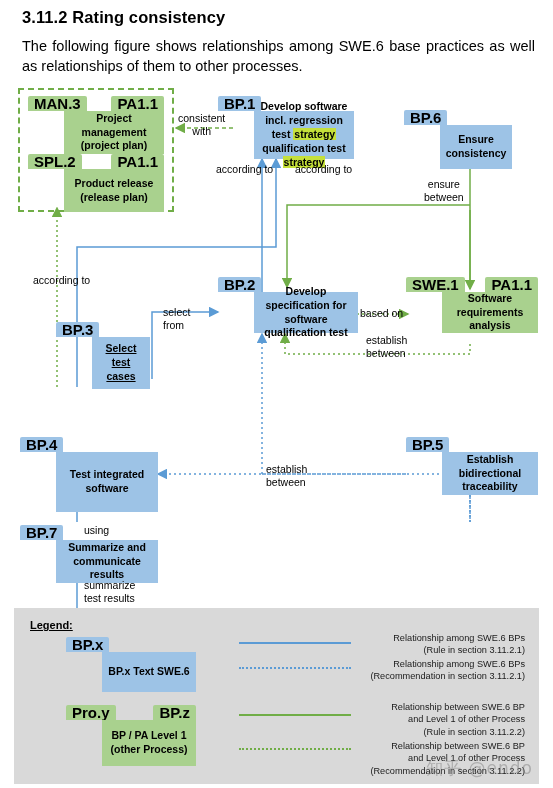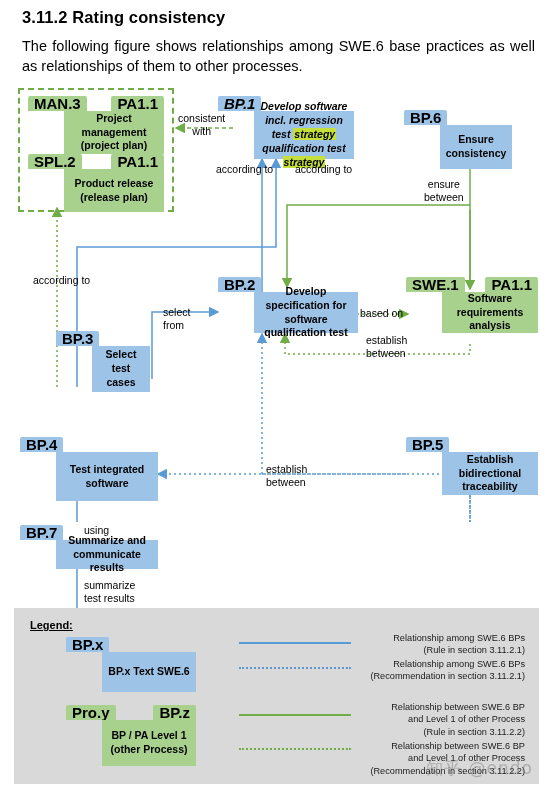--- a/index.html
+++ b/index.html
@@ -160,21 +160,21 @@
 
     <div class="node green" style="left:28px; top:72px; width:136px;">
       <div class="tabs">
         <div class="tab left">SPL.2</div>
         <div class="tab right">PA1.1</div>
       </div>
       <div class="body" style="height:43px; white-space:pre-line;">Product release
 (release plan)</div>
     </div>
 
-    <div class="node blue" style="left:218px; top:14px; width:136px;font-style:italic;">
+    <div class="node blue" style="left:218px; top:14px; width:136px;">
       <div class="tabs">
         <div class="tab left">BP.1</div>
       </div>
       <div class="body" id="bp1-body" style="height:48px;">
           <div>
             <div>Develop software</div>
             <div>incl. regression test <span class="hl">strategy</span></div>
             <div>qualification test <span class="hl">strategy</span></div>
           </div>
         </div>
@@ -197,47 +197,47 @@
 
     <div class="node green" style="left:406px; top:195px; width:132px;">
       <div class="tabs">
         <div class="tab left">SWE.1</div>
         <div class="tab right">PA1.1</div>
       </div>
       <div class="body" style="height:41px; white-space:pre-line;">Software requirements
 analysis</div>
     </div>
 
-    <div class="node blue" style="left:20px; top:249px; width:130px;padding-left:36px;">
+    <div class="node blue" style="left:20px; top:240px; width:130px;padding-left:36px;">
       <div class="tabs">
         <div class="tab left">BP.3</div>
       </div>
-      <div class="body" style="height:46px;">Select test cases</div>
+      <div class="body" style="height:52px;text-decoration:underline;">Select test cases</div>
     </div>
 
     <div class="node blue" style="left:20px; top:355px; width:138px;">
       <div class="tabs">
         <div class="tab left">BP.4</div>
       </div>
-      <div class="body" style="height:49px;">Test integrated software</div>
+      <div class="body" style="height:60px;">Test integrated software</div>
     </div>
 
     <div class="node blue" style="left:406px; top:355px; width:132px;">
       <div class="tabs">
         <div class="tab left">BP.5</div>
       </div>
       <div class="body" style="height:43px; white-space:pre-line;">Establish bidirectional
 traceability</div>
     </div>
 
     <div class="node blue" style="left:20px; top:443px; width:138px;">
       <div class="tabs">
         <div class="tab left">BP.7</div>
       </div>
-      <div class="body" style="height:29px; white-space:pre-line;">Summarize and
+      <div class="body" style="height:43px; white-space:pre-line;">Summarize and
 communicate results</div>
     </div>
 
     <div class="elabel c" style="left:178px; top:30px; white-space:pre-line; text-align:center;">consistent
 with</div>
     <div class="elabel" style="left:216px; top:81px;">according to</div>
     <div class="elabel" style="left:295px; top:81px;">according to</div>
     <div class="elabel" style="left:33px; top:192px;">according to</div>
     <div class="elabel c" style="left:424px; top:96px; white-space:pre-line; text-align:center;">ensure
 between</div>

